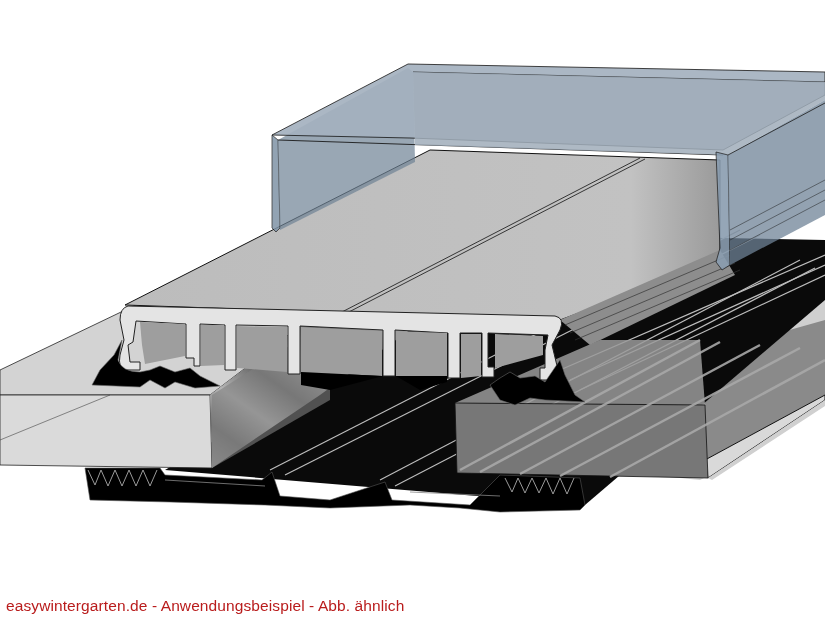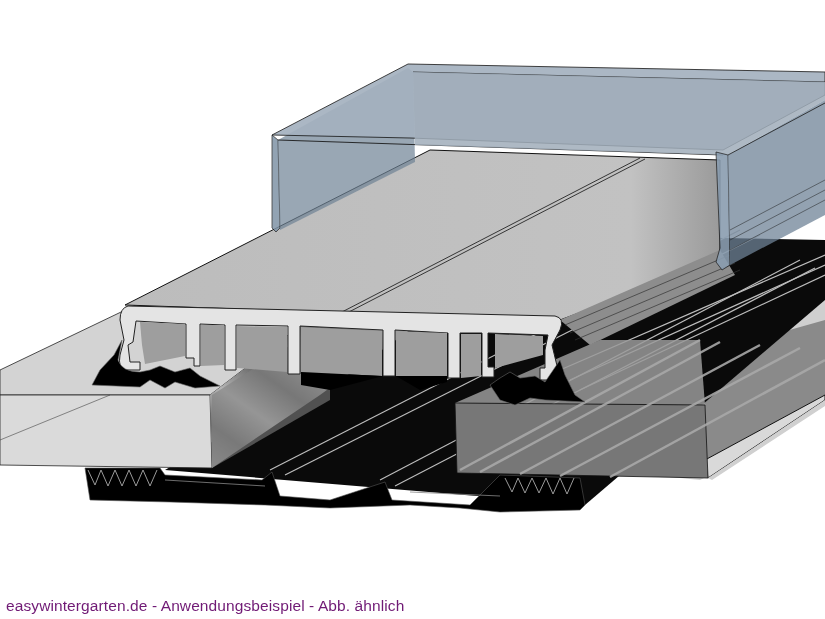--- a/index.html
+++ b/index.html
@@ -1,21 +1,21 @@
 <!DOCTYPE html>
 <html><head>
   <meta charset="utf-8">
   <style>
     html, body { margin: 0; padding: 0; background: #ffffff; }
     body { width: 825px; height: 619px; overflow: hidden; position: relative; font-family: "Liberation Sans", sans-serif; }
     #illustration { position: absolute; left: 0; top: 0; width: 825px; height: 580px; }
     #caption {
       position: absolute; left: 6px; top: 597px;
       font-family: "Liberation Sans", sans-serif;
-      font-size: 15.5px; color: #701a75; letter-spacing: 0.1px; white-space: nowrap;
+      font-size: 15.5px; color: #b91c1c; letter-spacing: 0.1px; white-space: nowrap;
     }
   </style>
 </head>
 <body>
 
 <svg id="illustration" viewBox="0 0 825 580" xmlns="http://www.w3.org/2000/svg">
   <defs>
     <linearGradient id="stripesL" x1="0" y1="1" x2="1" y2="0">
       <stop offset="0" stop-color="#9a9a9a"></stop>
       <stop offset="0.1" stop-color="#6e6e6e"></stop>

